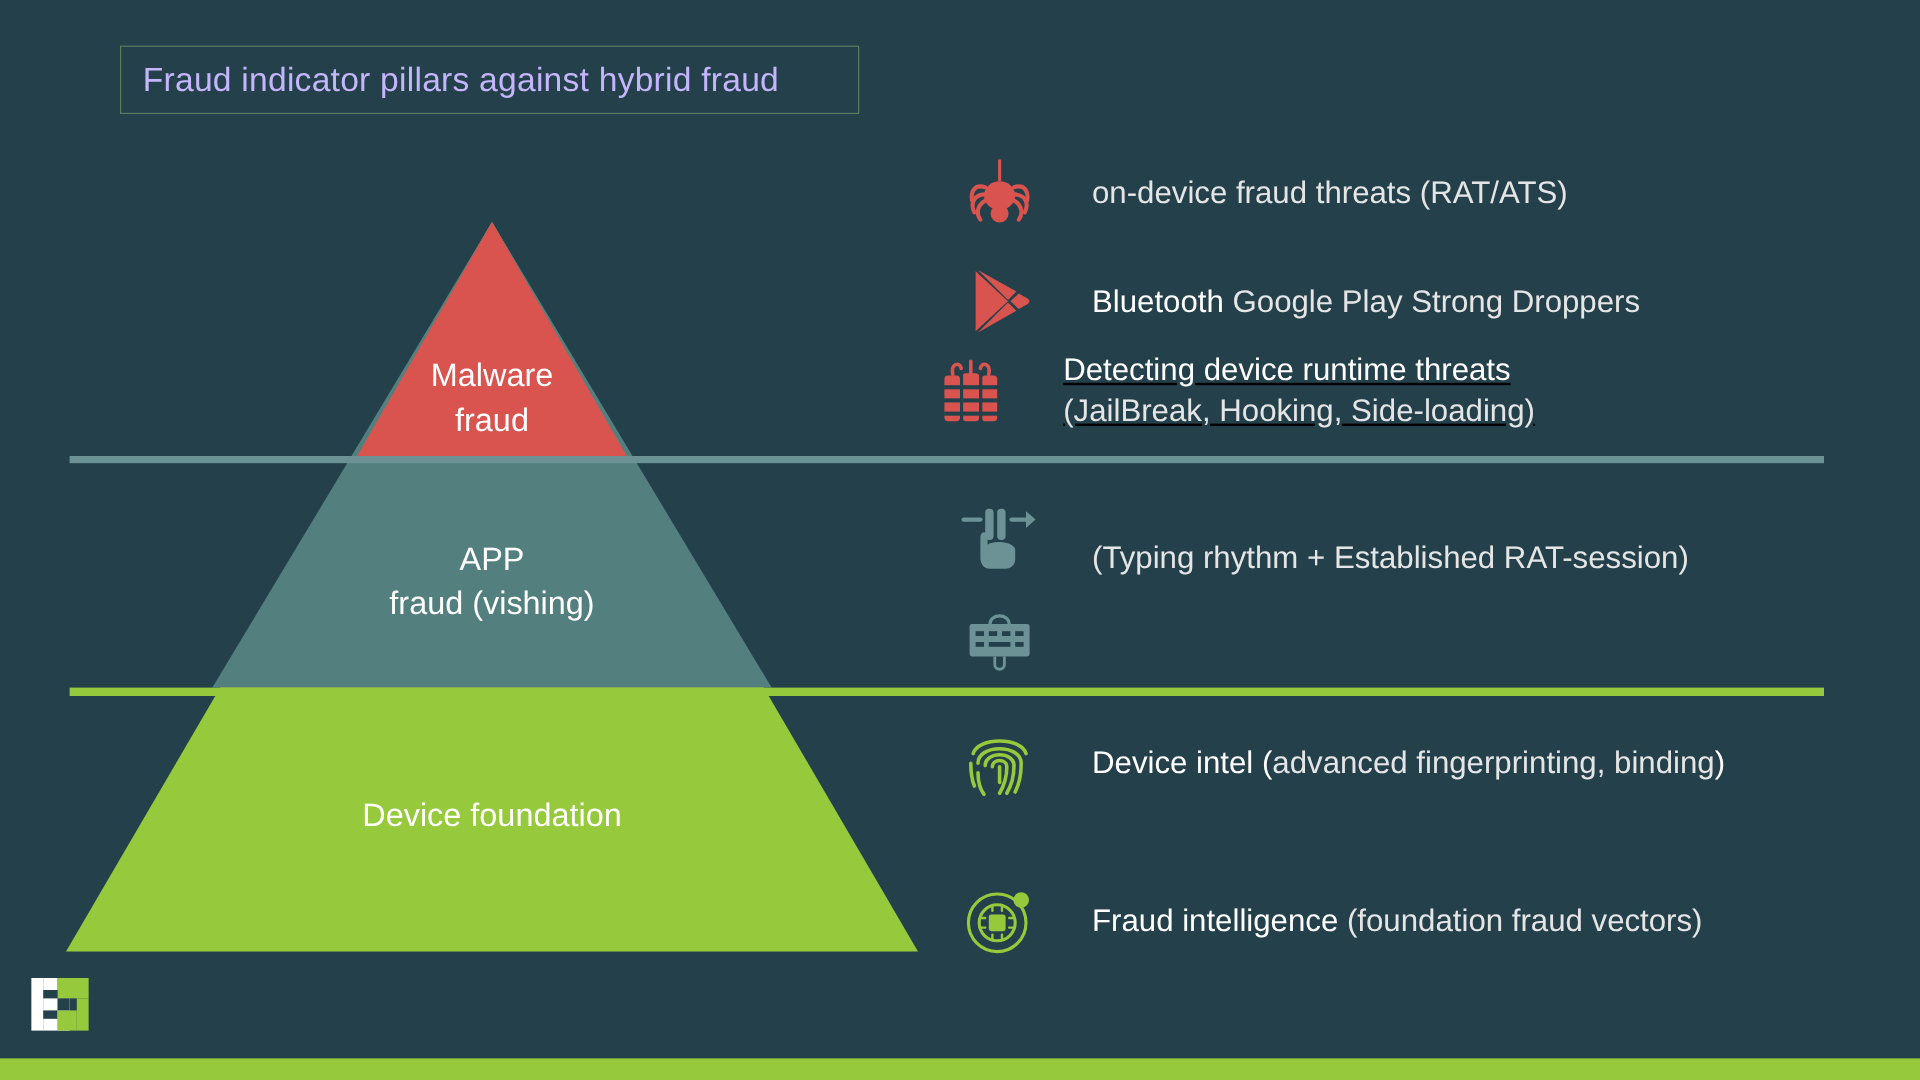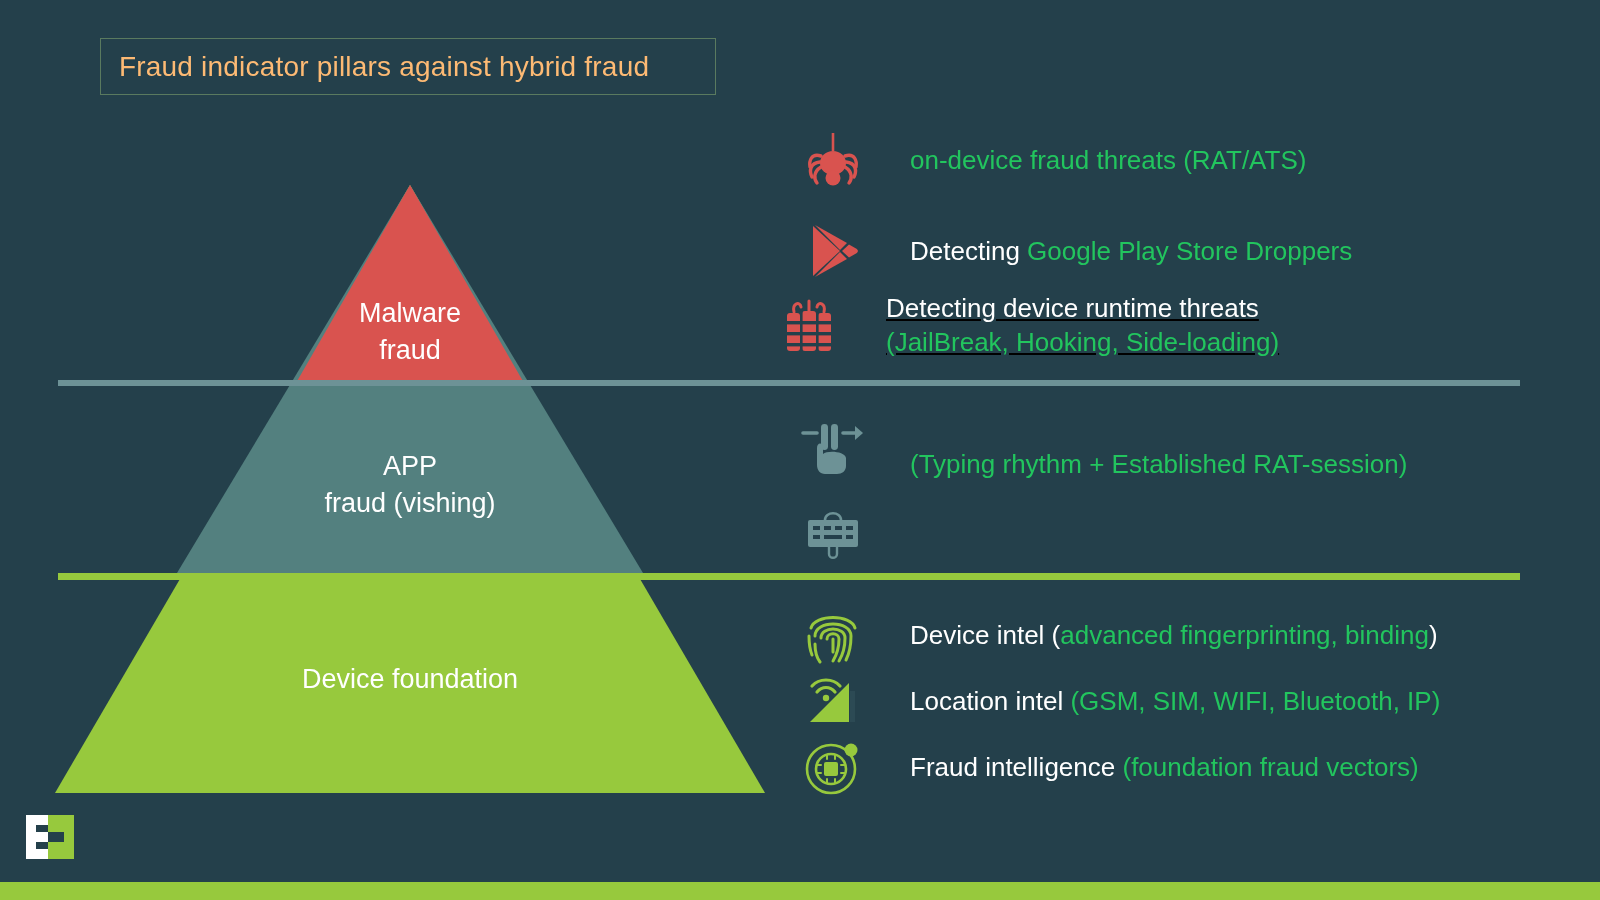--- a/index.html
+++ b/index.html
@@ -23,21 +23,21 @@
     top: 38px;
     width: 616px;
     height: 57px;
     border: 1px solid #5a7a5f;
     box-sizing: border-box;
     display: flex;
     align-items: center;
     padding-left: 18px;
   }
   .title-text {
-    color: #fdba74;
+    color: #c4b5fd;
     font-size: 28px;
     letter-spacing: 0.2px;
     white-space: nowrap;
   }
 
   
   .pyramid-wrap {
     position: absolute;
     left: 0;
     top: 0;
@@ -110,21 +110,21 @@
     align-items: center;
     justify-content: center;
   }
   .bullet-text {
     margin-left: 44px;
     font-size: 26px;
     line-height: 1.30;
     color: #ffffff;
     white-space: nowrap;
   }
-  .accent { color: #22c55e; }
+  .accent { color: #e5e5e5; }
 
   
   .b-malware-1 { left: 800px; top: 128px; }
   .b-malware-2 { left: 800px; top: 218px; }
   .b-malware-3 { left: 776px; top: 292px; text-decoration: underline; }
 
   .b-app-icons {
     position: absolute;
     left: 800px;
     top: 415px;
@@ -206,21 +206,21 @@
   <div class="bullet b-malware-2">
     <div class="bullet-icon">
       <svg width="52" height="56" viewBox="0 0 52 56">
         <path d="M6 3 L6 53 L33 28 Z" fill="#d9534f"></path>
         <path d="M8 2 L40 20 L33 27 Z" fill="#d9534f"></path>
         <path d="M8 54 L40 36 L33 29 Z" fill="#d9534f"></path>
         <path d="M42 21.5 L49 25.5 C51.5 27 51.5 29 49 30.5 L42 34.5 L35 28 Z" fill="#d9534f"></path>
       </svg>
     </div>
     <div class="bullet-text single-line">
-      <span>Detecting </span><span class="accent">Google Play Store Droppers</span>
+      <span>Bluetooth </span><span class="accent">Google Play Strong Droppers</span>
     </div>
   </div>
 
   <div class="bullet b-malware-3">
     <div class="bullet-icon">
       <svg width="54" height="58" viewBox="0 0 54 58">
         <path d="M12 15 C10 6, 18 4, 19 10" stroke="#d9534f" stroke-width="3" fill="none" stroke-linecap="round"></path>
         <path d="M42 15 C44 6, 36 4, 35 10" stroke="#d9534f" stroke-width="3" fill="none" stroke-linecap="round"></path>
         <line x1="27" y1="4" x2="27" y2="16" stroke="#d9534f" stroke-width="3" stroke-linecap="round"></line>
         <rect x="5" y="16" width="13" height="38" rx="3" fill="#d9534f"></rect>
@@ -282,36 +282,20 @@
           <path d="M10 38 C10 46, 12 52, 15 56"></path>
           <path d="M4 30 C4 38, 5 44, 7 49"></path>
         </g>
       </svg>
     </div>
     <div class="bullet-text single-line">
       <span>Device intel (</span><span class="accent">advanced fingerprinting, binding</span><span>)</span>
     </div>
   </div>
 
-  <div class="bullet b-found-2">
-    <div class="bullet-icon">
-      <svg width="56" height="56" viewBox="0 0 56 56">
-        <g stroke="#97c93d" fill="none" stroke-width="3.2" stroke-linecap="round">
-          <path d="M7 13 C14 5, 28 5, 35 13"></path>
-          <path d="M12 19 C17 13, 25 13, 30 19"></path>
-        </g>
-        <circle cx="21" cy="25" r="3.2" fill="#97c93d"></circle>
-        <path d="M5 49 L44 10 L44 49 Z" fill="#97c93d"></path>
-        <rect x="45" y="18" width="5" height="31" fill="#2c4a54"></rect>
-      </svg>
-    </div>
-    <div class="bullet-text single-line">
-      <span>Location intel </span><span class="accent">(GSM, SIM, WIFI, Bluetooth, IP)</span>
-    </div>
-  </div>
 
   <div class="bullet b-found-3">
     <div class="bullet-icon">
       <svg width="58" height="58" viewBox="0 0 58 58">
         <circle cx="27" cy="31" r="24" stroke="#97c93d" stroke-width="2.6" fill="none"></circle>
         <circle cx="27" cy="31" r="15" stroke="#97c93d" stroke-width="2.6" fill="none"></circle>
         <rect x="20" y="24" width="14" height="14" rx="2" fill="#97c93d"></rect>
         <g stroke="#97c93d" stroke-width="2" stroke-linecap="round">
           <line x1="23" y1="21" x2="23" y2="17"></line>
           <line x1="31" y1="21" x2="31" y2="17"></line>

